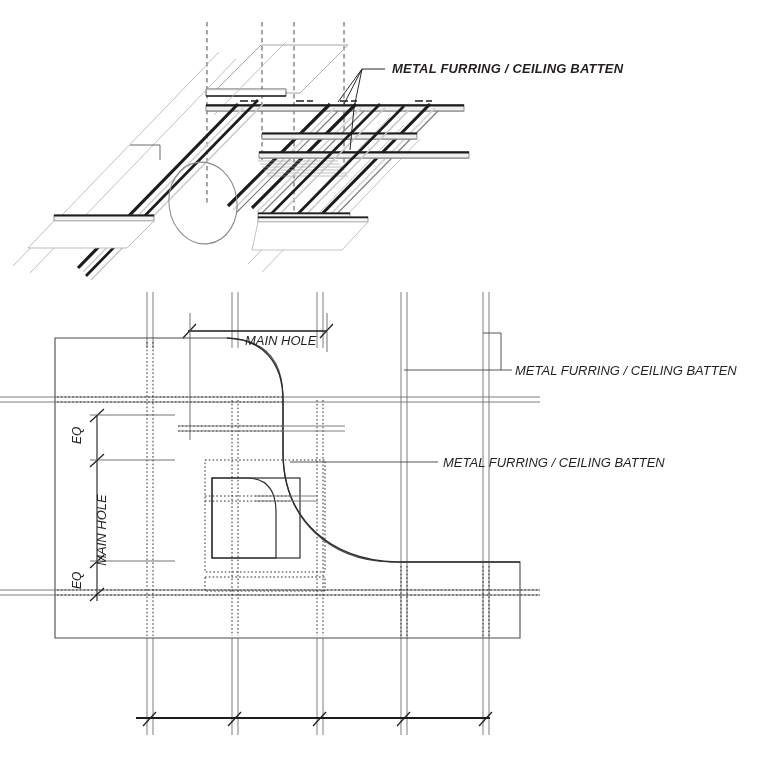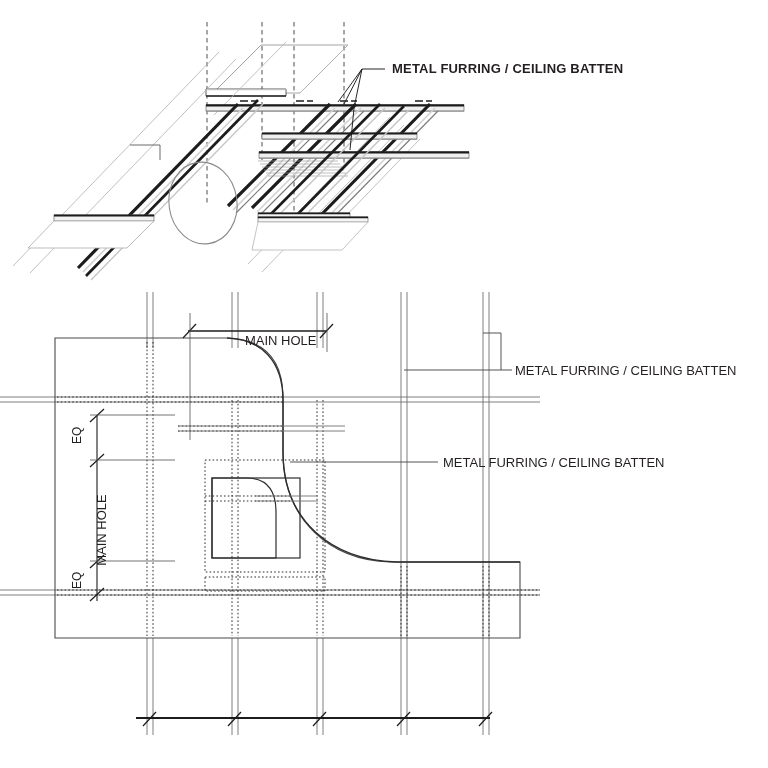--- a/index.html
+++ b/index.html
@@ -1,19 +1,19 @@
 <!DOCTYPE html>
 <html><head>
 <meta charset="utf-8">
 <title>Ceiling Furring Detail</title>
 <style>
   html,body{margin:0;padding:0;background:#ffffff;}
   body{width:768px;height:768px;overflow:hidden;
        font-family:"Liberation Sans",sans-serif;color:#231f20;}
-  #sheet{position:relative;width:768px;height:768px;background:#22c55e;}
+  #sheet{position:relative;width:768px;height:768px;background:#22c55e;font-style:italic;}
   svg{display:block;}
   .lbl{font-family:"Liberation Sans",sans-serif;fill:#231f20;}
   .lbl-bold{font-weight:bold;}
 </style>
 </head>
 <body>
 
 <div id="sheet">
 
 <svg width="768" height="768" viewBox="0 0 768 768" shape-rendering="geometricPrecision">

